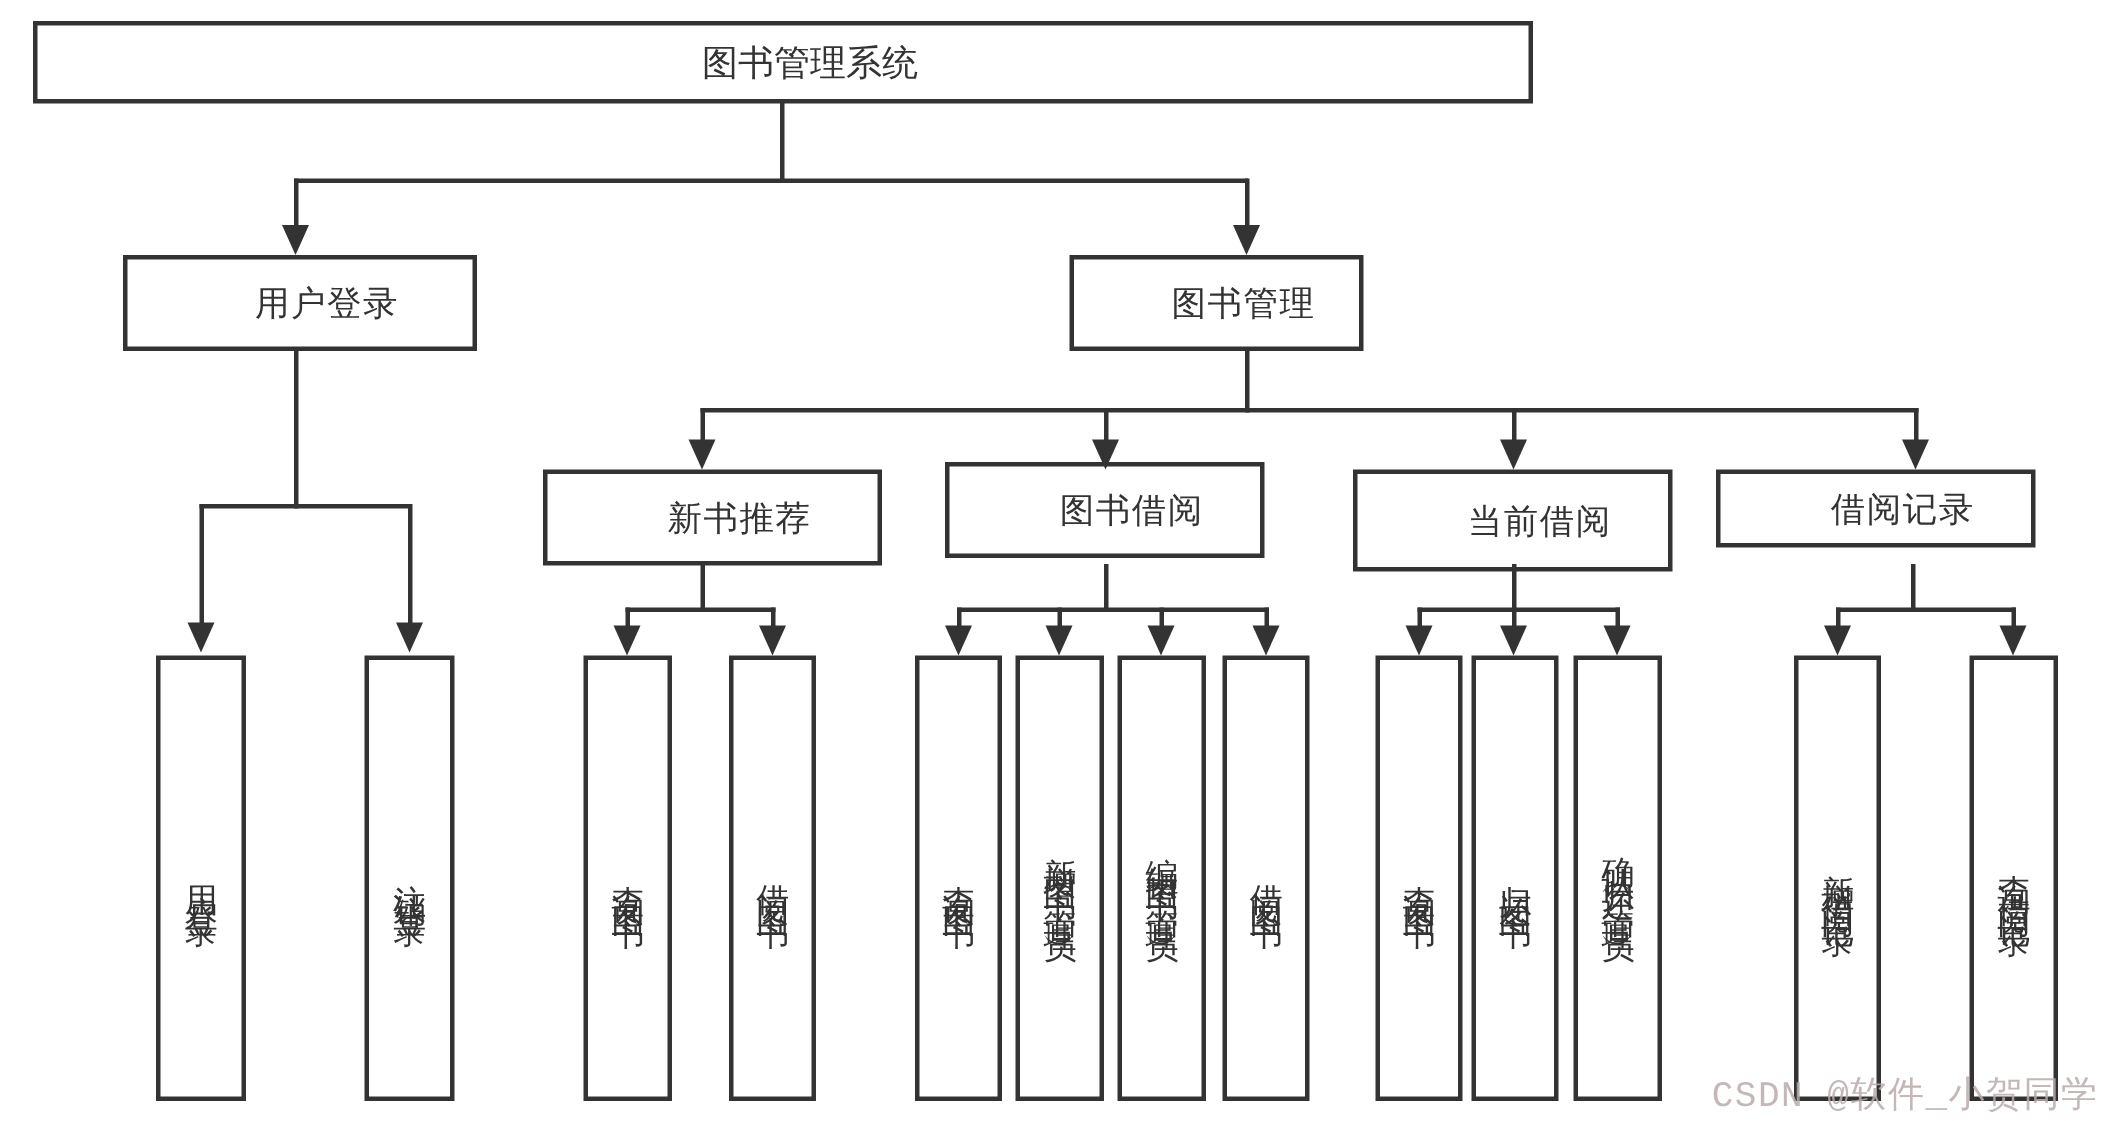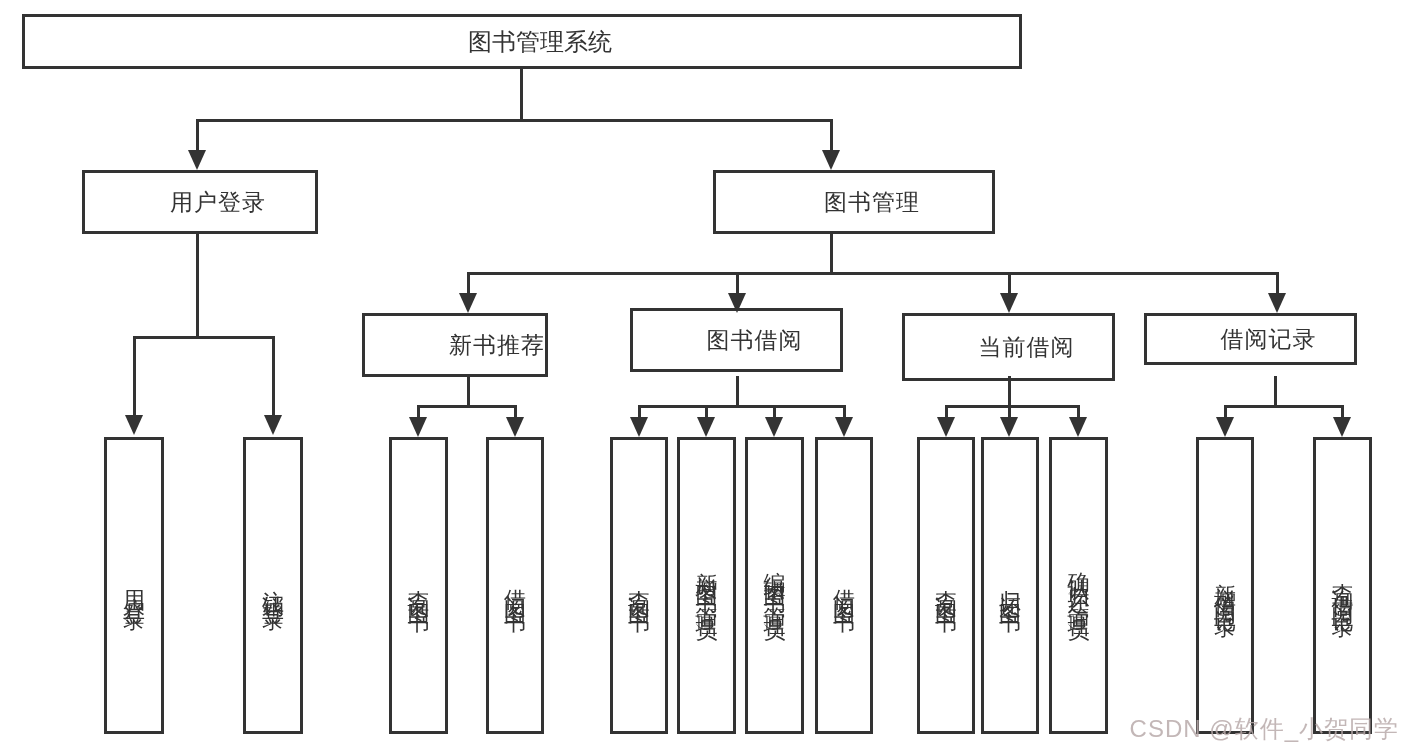--- a/index.html
+++ b/index.html
@@ -55,40 +55,41 @@
   }
   .watermark {
     position: absolute;
     top: 713px;
     right: 6px;
     font-size: 24px;
     color: rgba(185, 170, 170, 0.85);
     letter-spacing: 1px;
     z-index: 10;
     white-space: nowrap;
+    font-family: Liberation Mono, monospace;
   }
 </style>
 </head>
 <body>
 
 <div class="canvas">
 
   <div class="box root-label" style="left:22px; top:14px; width:1000px; height:55px;">
     <span>图书管理系统</span>
   </div>
 
   <div class="box h-label" style="left:82px; top:170px; width:236px; height:64px;">
     <span>用户登录</span>
   </div>
 
-  <div class="box h-label" style="left:713px; top:170px; width:282px; height:64px;">
+  <div class="box h-label" style="left:713px; top:170px; width:196px; height:64px;">
     <span>图书管理</span>
   </div>
 
-  <div class="box h-label" style="left:362px; top:313px; width:186px; height:64px;justify-content:flex-end;">
+  <div class="box h-label" style="left:362px; top:313px; width:226px; height:64px;">
     <span>新书推荐</span>
   </div>
 
   <div class="box h-label" style="left:630px; top:308px; width:213px; height:64px;">
     <span>图书借阅</span>
   </div>
 
   <div class="box h-label" style="left:902px; top:313px; width:213px; height:68px;">
     <span>当前借阅</span>
   </div>

